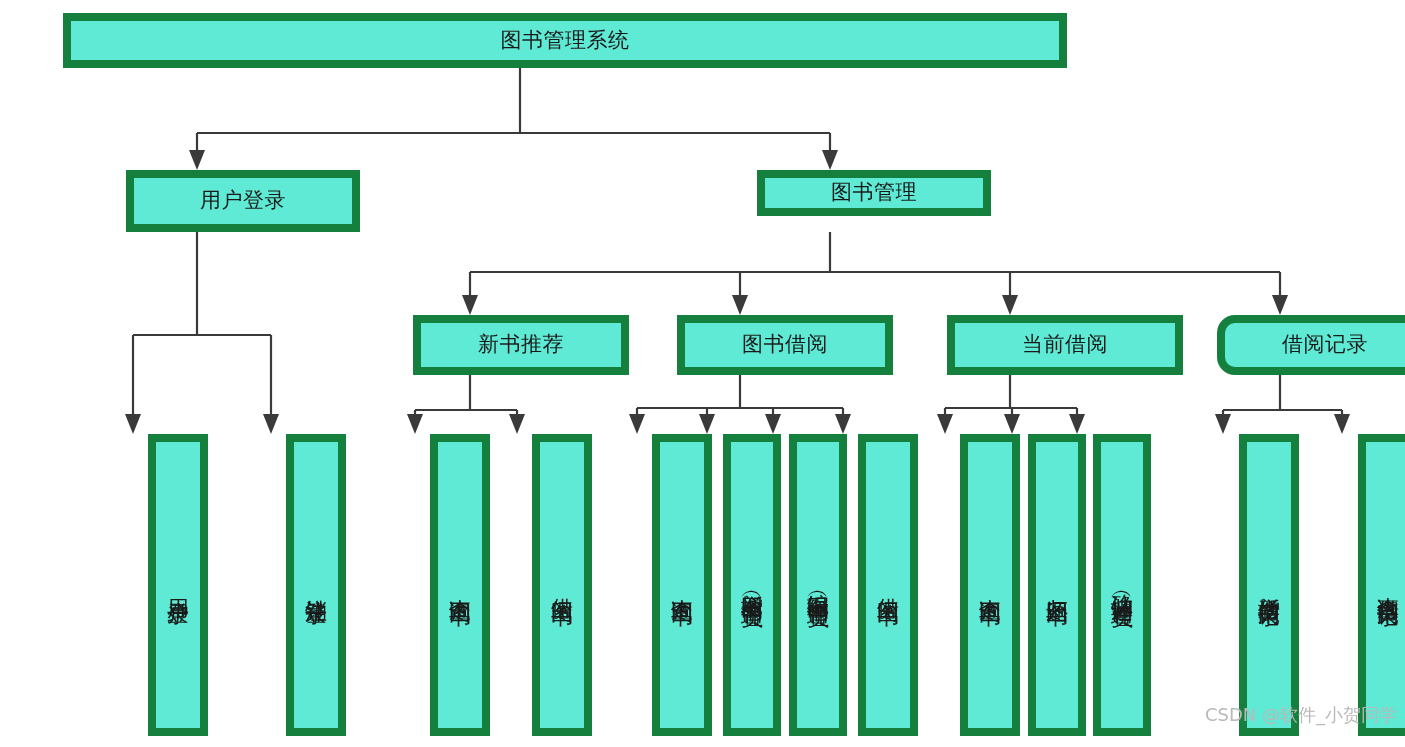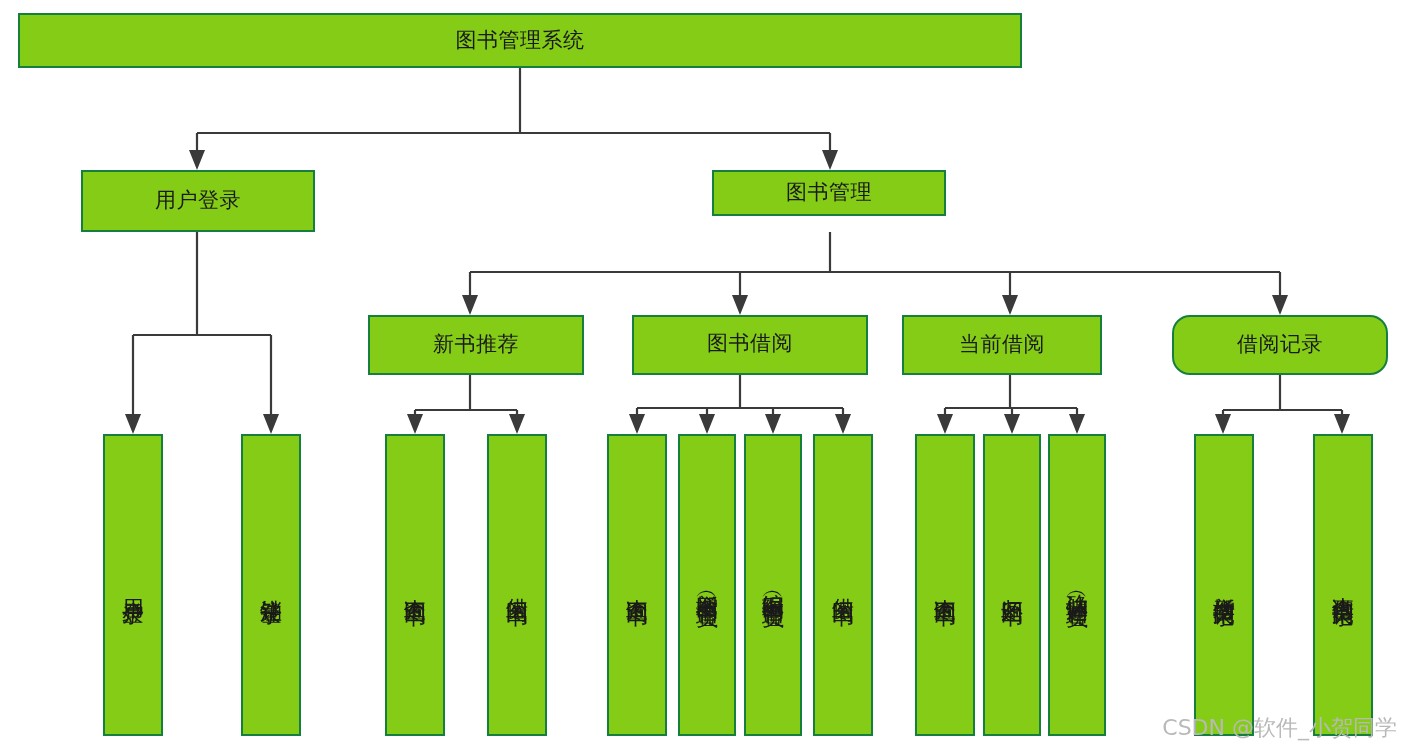--- a/index.html
+++ b/index.html
@@ -15,26 +15,27 @@
     position: relative;
     width: 1405px;
     height: 747px;
     background: #ffffff;
     overflow: hidden;
   }
   
   .node {
     position: absolute;
     box-sizing: border-box;
-    border: 2px solid #15803d;
-    background: #84cc16;
+    border: 8px solid #15803d;
+    background: #5eead4;
     display: flex;
     align-items: center;
     justify-content: center;
     color: #1a1a1a;
+    margin-left: 45px;
   }
   .node .label {
     display: block;
     text-align: center;
     line-height: 1.02;
     letter-spacing: 0.5px;
   }
   
   .node.horiz .label {
     font-size: 21px;
@@ -67,22 +68,22 @@
     stroke-width: 2.2;
     fill: none;
   }
   #wires polygon {
     fill: #3a3a3a;
   }
   
   #watermark {
     position: absolute;
     right: 8px;
-    bottom: 4px;
-    font-size: 22px;
+    bottom: 20px;
+    font-size: 18px;
     color: #b9b9b9;
     font-family: "DejaVu Sans", "Liberation Sans", sans-serif;
     white-space: nowrap;
     user-select: none;
   }
 </style>
 </head>
 <body>
 
 <div id="canvas">
@@ -173,25 +174,25 @@
   </div>
 
   <div class="node horiz" style="left:712px; top:170px; width:234px; height:46px;">
     <span class="label">图书管理</span>
   </div>
 
   <div class="node horiz" style="left:368px; top:315px; width:216px; height:60px;">
     <span class="label">新书推荐</span>
   </div>
 
-  <div class="node horiz" style="left:632px; top:315px; width:236px; height:60px;font-family:Liberation Mono, monospace;">
+  <div class="node horiz" style="left:632px; top:315px; width:216px; height:60px;">
     <span class="label">图书借阅</span>
   </div>
 
-  <div class="node horiz" style="left:902px; top:315px; width:200px; height:60px;">
+  <div class="node horiz" style="left:902px; top:315px; width:236px; height:60px;">
     <span class="label">当前借阅</span>
   </div>
 
   <div class="node horiz" style="left:1172px; top:315px; width:216px; height:60px;border-radius:18px;">
     <span class="label">借阅记录</span>
   </div>
 
   <div class="node vert" style="left:103px; top:434px; width:60px; height:302px;">
     <span class="label">用户登录</span>
   </div>

